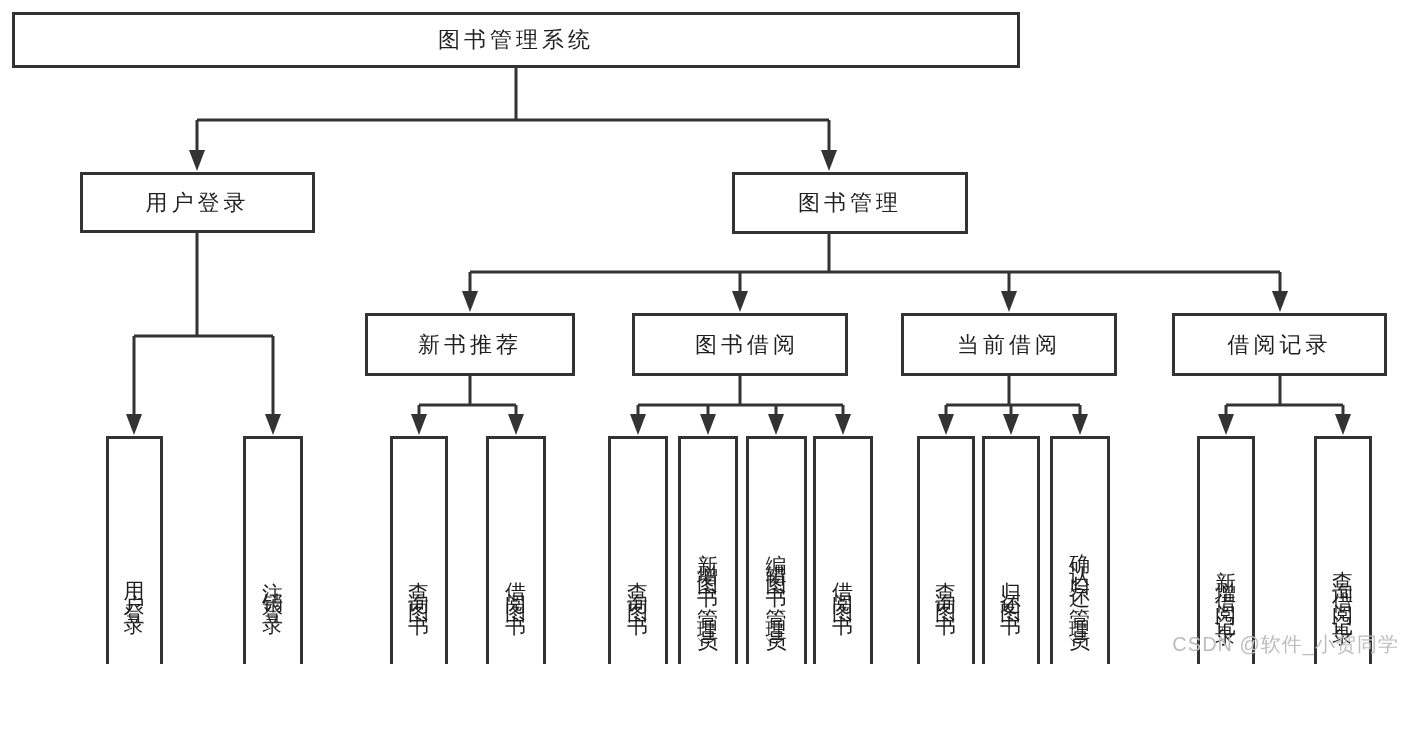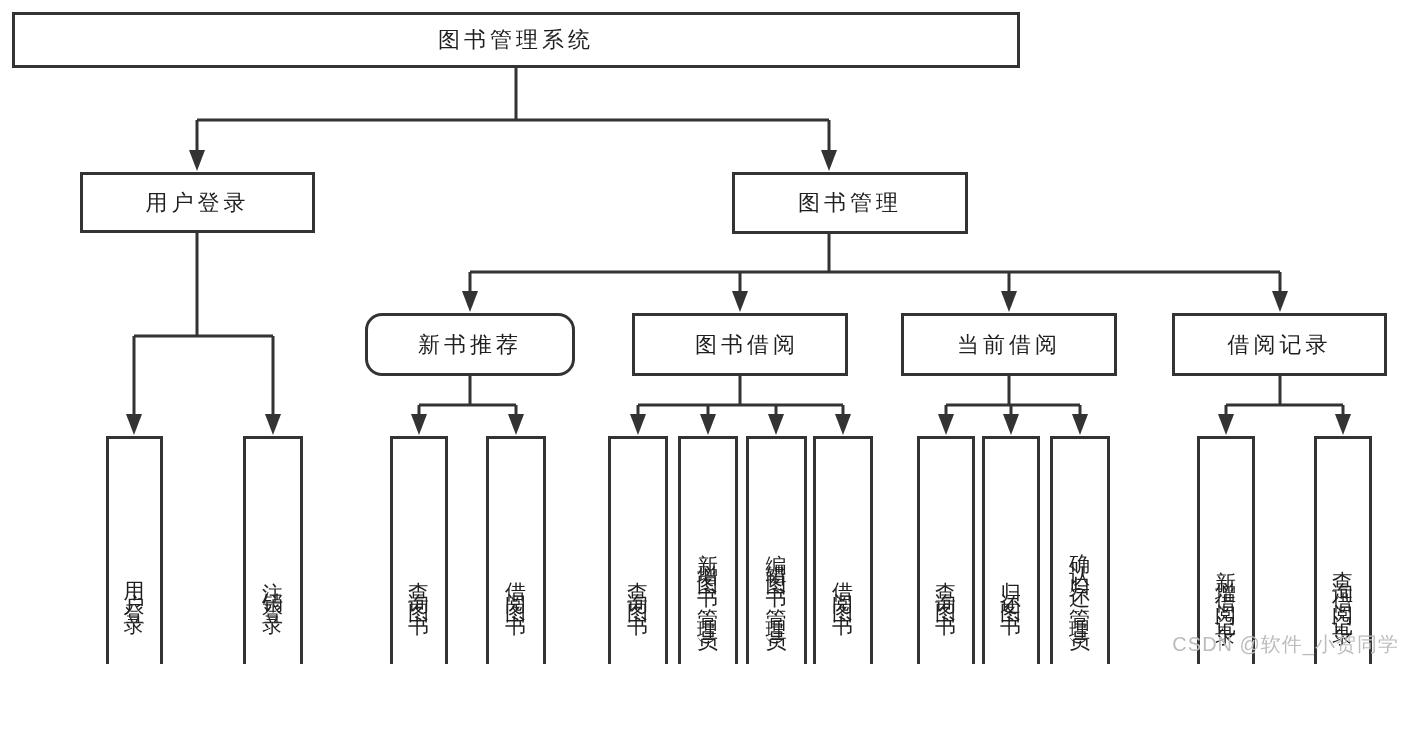--- a/index.html
+++ b/index.html
@@ -99,21 +99,21 @@
       <polygon points="1218,414 1234,414 1226,435"></polygon>
       <polygon points="1335,414 1351,414 1343,435"></polygon>
     </g>
   </svg>
 
   <div class="box h" style="left:12px; top:12px; width:1008px; height:56px;">图书管理系统</div>
 
   <div class="box h" style="left:80px; top:172px; width:235px; height:61px;">用户登录</div>
   <div class="box h" style="left:711px; top:172px; width:236px; height:62px;margin-left:21px;">图书管理</div>
 
-  <div class="box h" style="left:365px; top:313px; width:210px; height:63px;border-radius:17px;">新书推荐</div>
+  <div class="box h" style="left:365px; top:313px; width:210px; height:63px;">新书推荐</div>
   <div class="box h" style="left:632px; top:313px; width:216px; height:63px;padding-left:14px;">图书借阅</div>
   <div class="box h" style="left:1172px; top:313px; width:215px; height:63px;">借阅记录</div>
   <div class="box h" style="left:901px; top:313px; width:216px; height:63px;">当前借阅</div>
 
   <div class="box v" style="left:106px; top:436px; width:57px; height:301px;">用户登录</div>
   <div class="box v" style="left:243px; top:436px; width:60px; height:301px;">注销登录</div>
 
   <div class="box v" style="left:390px; top:436px; width:58px; height:301px;">查询图书</div>
   <div class="box v" style="left:486px; top:436px; width:60px; height:301px;">借阅图书</div>
 

